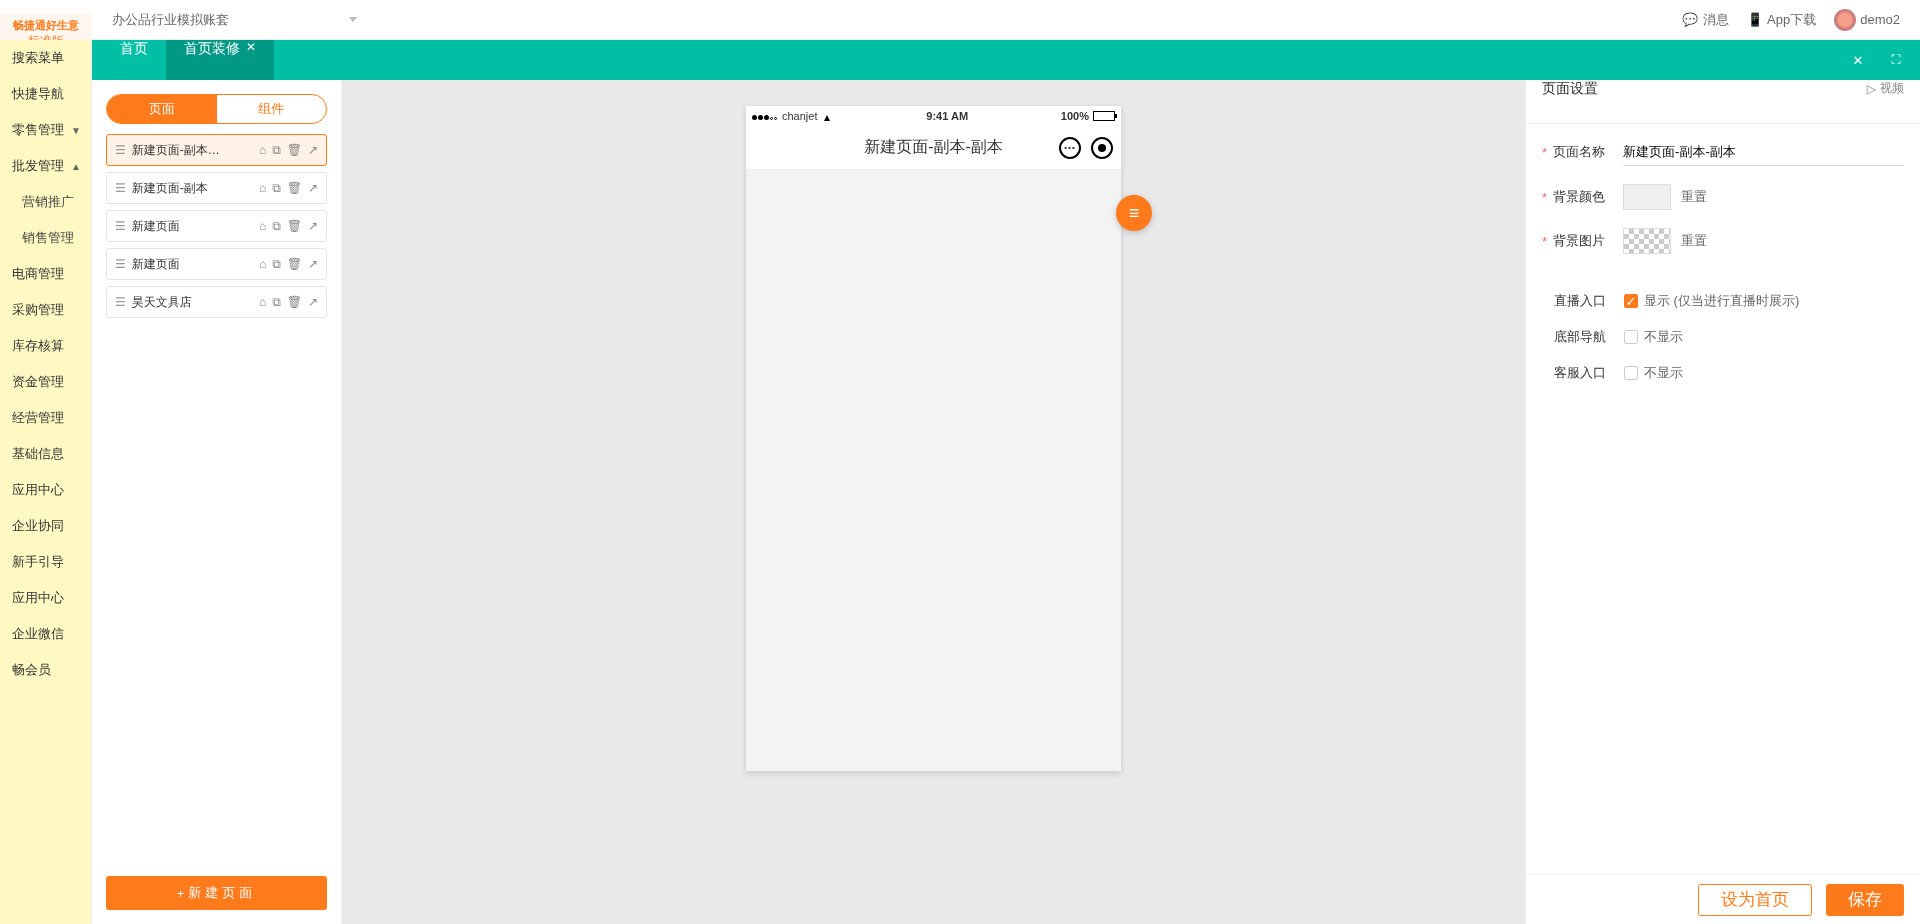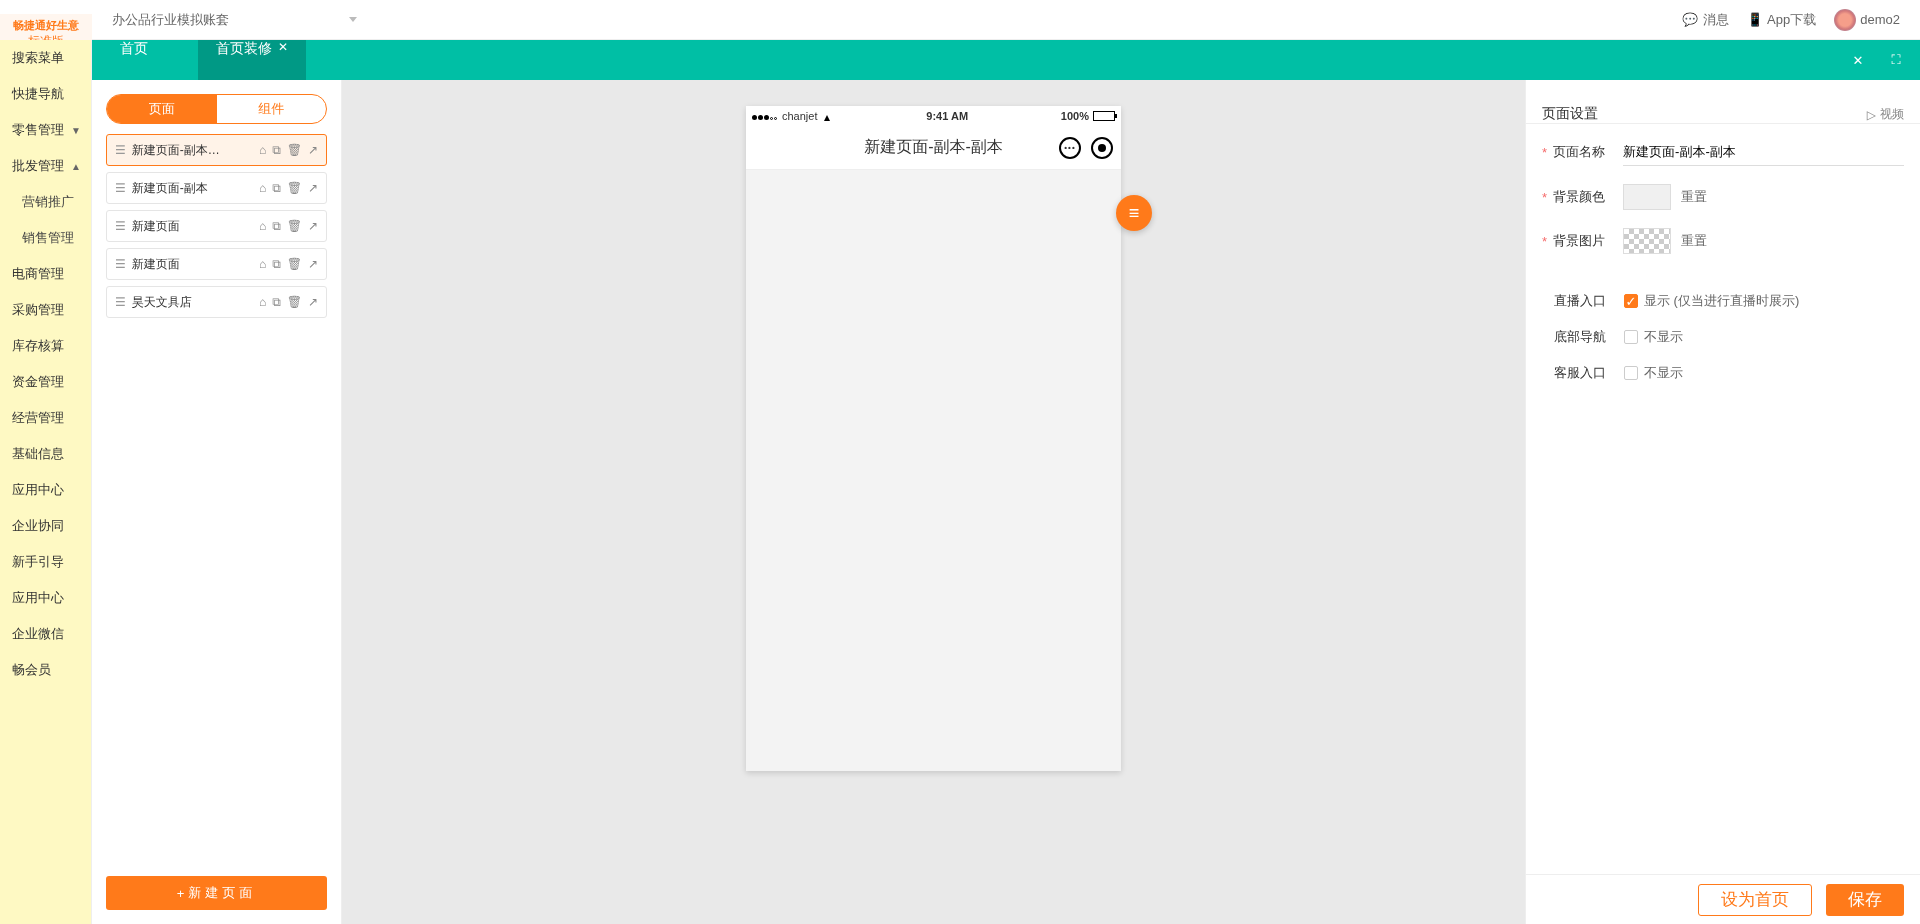--- a/index.html
+++ b/index.html
@@ -23,21 +23,21 @@
 
 .sidebar { width: 92px; background: #fef9c3; border-right: 1px solid #eee; overflow-y: auto; font-size: 13px; }
 .sb-item { height: 36px; display: flex; align-items: center; padding: 0 12px; color: #333; cursor: pointer; position: relative; }
 .sb-item.sub { padding-left: 22px; color: #444; }
 .sb-caret { position: absolute; right: 10px; font-size: 10px; color: #666; }
 
 
 .content { flex: 1; display: flex; flex-direction: column; min-width: 0; }
 .tabs { height: 40px; background: #00bfa5; display: flex; align-items: center; padding: 0 10px; color: #fff; }
 .tab { padding: 0 18px; height: 100%; display: flex; align-items: flex-start; gap: 6px; cursor: pointer; font-size: 14px; }
-.tab.active { background: #009985; margin-left: 32px; }
+.tab.active { background: #009985; }
 .tab-close { font-size: 12px; }
 .tabs-right { margin-left: auto; display: flex; gap: 10px; align-items: center; }
 .tab-icon-btn { width: 28px; height: 28px; display: flex; align-items: center; justify-content: center; cursor: pointer; }
 
 
 .workspace { flex: 1; display: flex; min-height: 0; }
 
 
 .pages-panel { width: 250px; background: #fff; display: flex; flex-direction: column; border-right: 1px solid #eee; }
 .seg { margin: 14px 14px 10px; height: 30px; border: 1px solid #ff7a1a; border-radius: 15px; display: flex; overflow: hidden; }
@@ -68,21 +68,21 @@
 .phone-header { height: 44px; display: flex; align-items: center; justify-content: center; border-bottom: 1px solid #eee; position: relative; font-size: 16px; }
 .phone-title-icons { position: absolute; right: 8px; display: flex; gap: 10px; align-items: center; }
 .dots3 { width: 22px; height: 22px; border: 2px solid #000; border-radius: 50%; display: flex; align-items: center; justify-content: center; font-weight: bold; letter-spacing: 1px; font-size: 8px; }
 .target { width: 22px; height: 22px; border: 2px solid #000; border-radius: 50%; display: flex; align-items: center; justify-content: center; }
 .target::after { content: ""; width: 8px; height: 8px; background: #000; border-radius: 50%; }
 .phone-body { flex: 1; background: #f3f3f3; }
 .fab { position: absolute; width: 36px; height: 36px; border-radius: 50%; background: #ff7a1a; color: #fff; display: flex; align-items: center; justify-content: center; top: 115px; right: 373px; cursor: pointer; font-size: 18px; box-shadow: 0 2px 6px rgba(0,0,0,0.2); }
 
 
 .settings { width: 395px; background: #fff; display: flex; flex-direction: column; border-left: 1px solid #eee; }
-.settings-hd { height: 44px; display: flex; align-items: flex-end; justify-content: space-between; padding: 0 16px; border-bottom: 1px solid #eee; }
+.settings-hd { height: 44px; display: flex; align-items: flex-start; justify-content: space-between; padding: 0 16px; border-bottom: 1px solid #eee; }
 .settings-hd .title { font-size: 14px; }
 .video-link { color: #888; display: flex; align-items: center; gap: 4px; cursor: pointer; font-size: 12px; }
 .form { padding: 14px 16px; }
 .form-row { display: flex; align-items: center; margin-bottom: 18px; }
 .req { color: #f56c6c; margin-right: 6px; }
 .flabel { width: 70px; color: #333; }
 .finput { flex: 1; height: 28px; border: none; border-bottom: 1px solid #ddd; outline: none; font-size: 13px; }
 .swatch { width: 48px; height: 26px; border: 1px solid #ddd; margin-right: 10px; }
 .swatch.checker { background-image: linear-gradient(45deg,#ccc 25%,transparent 25%),linear-gradient(-45deg,#ccc 25%,transparent 25%),linear-gradient(45deg,transparent 75%,#ccc 75%),linear-gradient(-45deg,transparent 75%,#ccc 75%); background-size: 10px 10px; background-position: 0 0,0 5px,5px -5px,-5px 0; }
 .reset-link { color: #666; cursor: pointer; }

